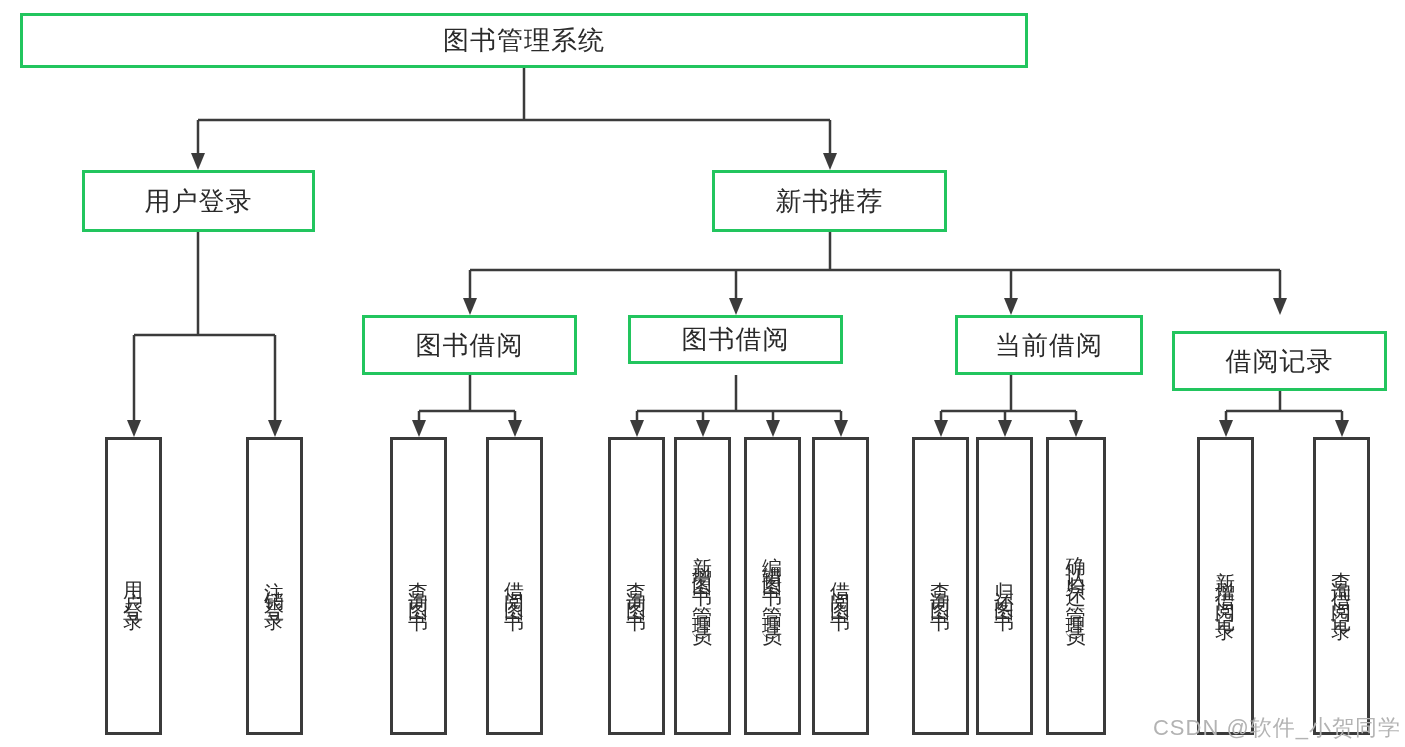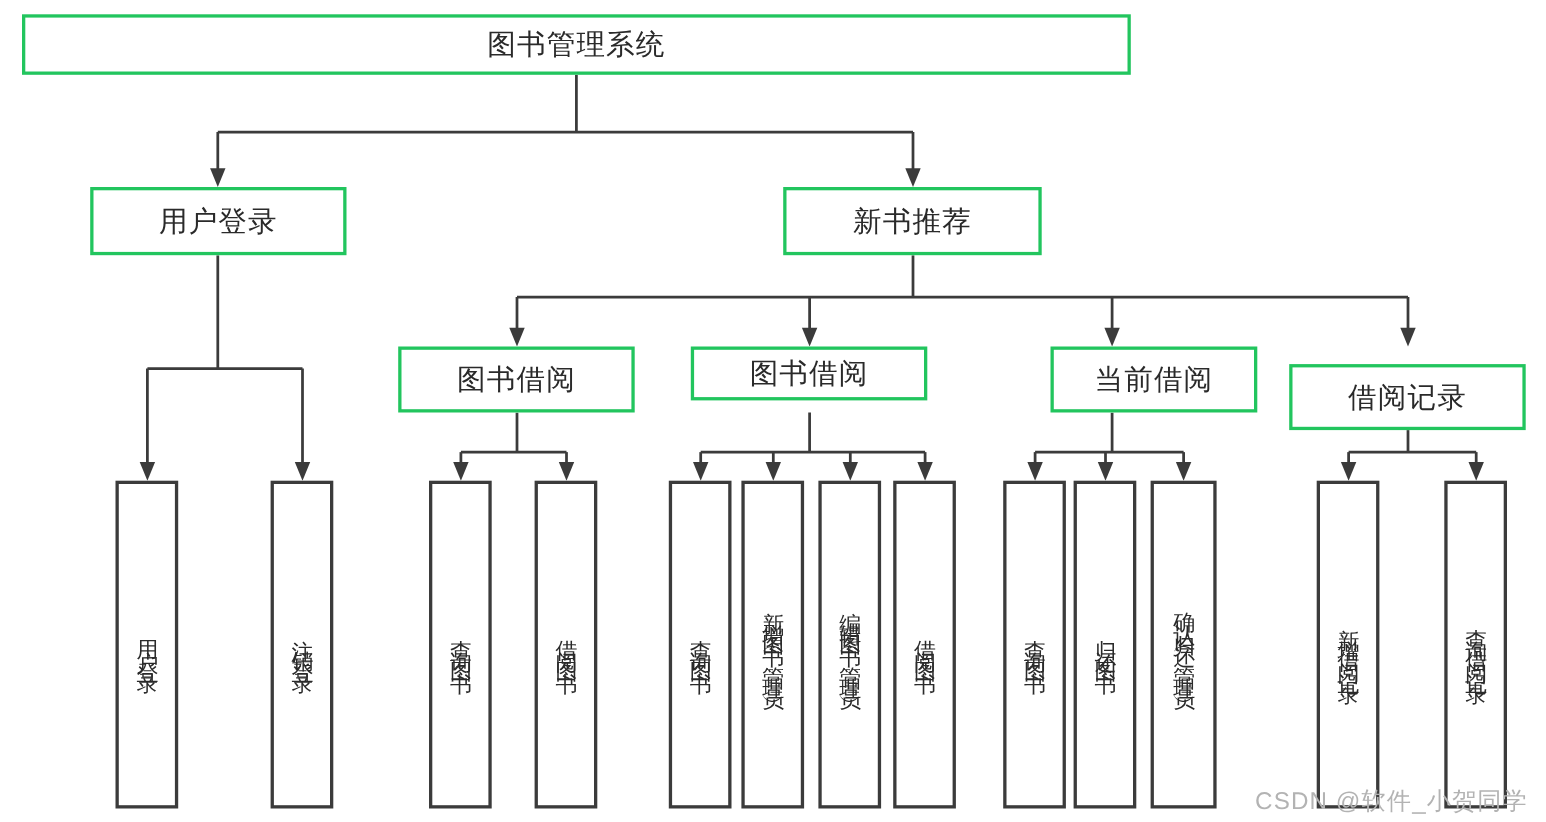--- a/index.html
+++ b/index.html
@@ -49,21 +49,21 @@
   }
   .vbox span {
     writing-mode: vertical-rl;
     font-size: 20px;
     letter-spacing: 10px;
     color: #2a2a2a;
     line-height: 1;
   }
   .watermark {
     position: absolute;
-    right: 16px;
+    right: 4px;
     bottom: 4px;
     font-size: 22px;
     color: #b3b3b3;
     letter-spacing: 1px;
     z-index: 3;
     white-space: nowrap;
   }
 </style>
 </head>
 <body>

